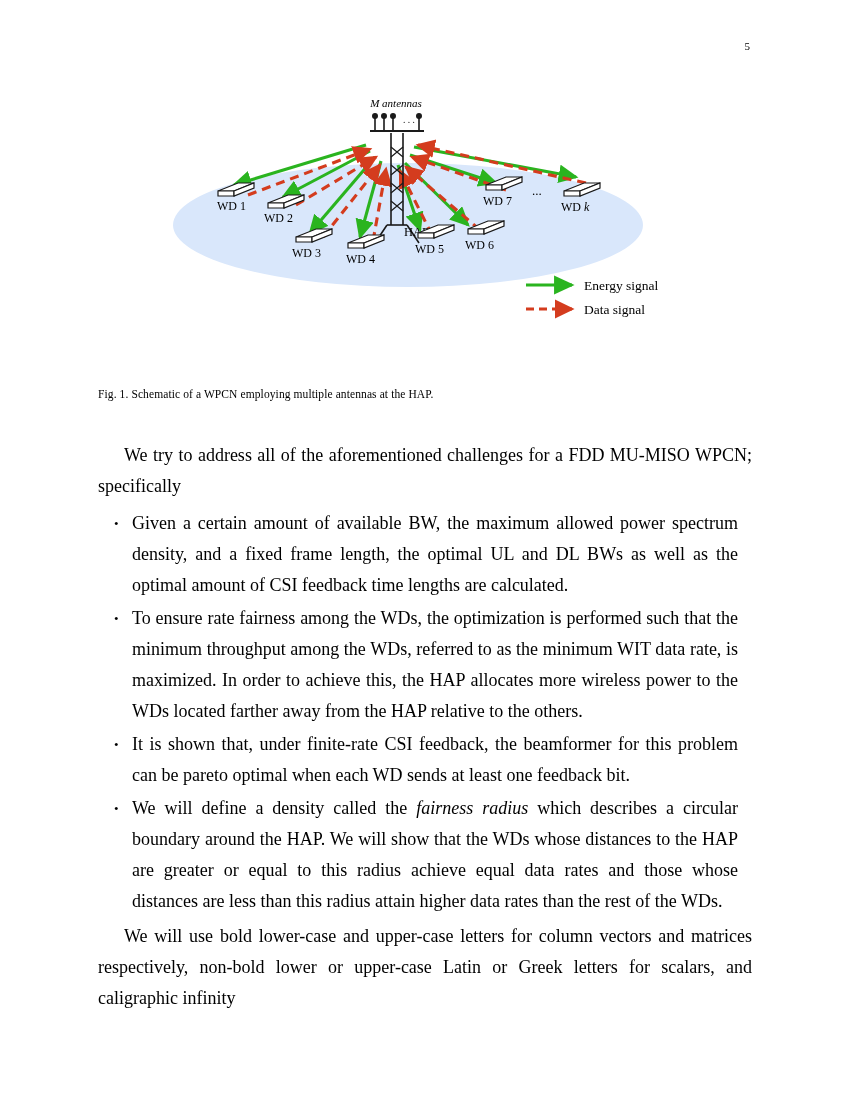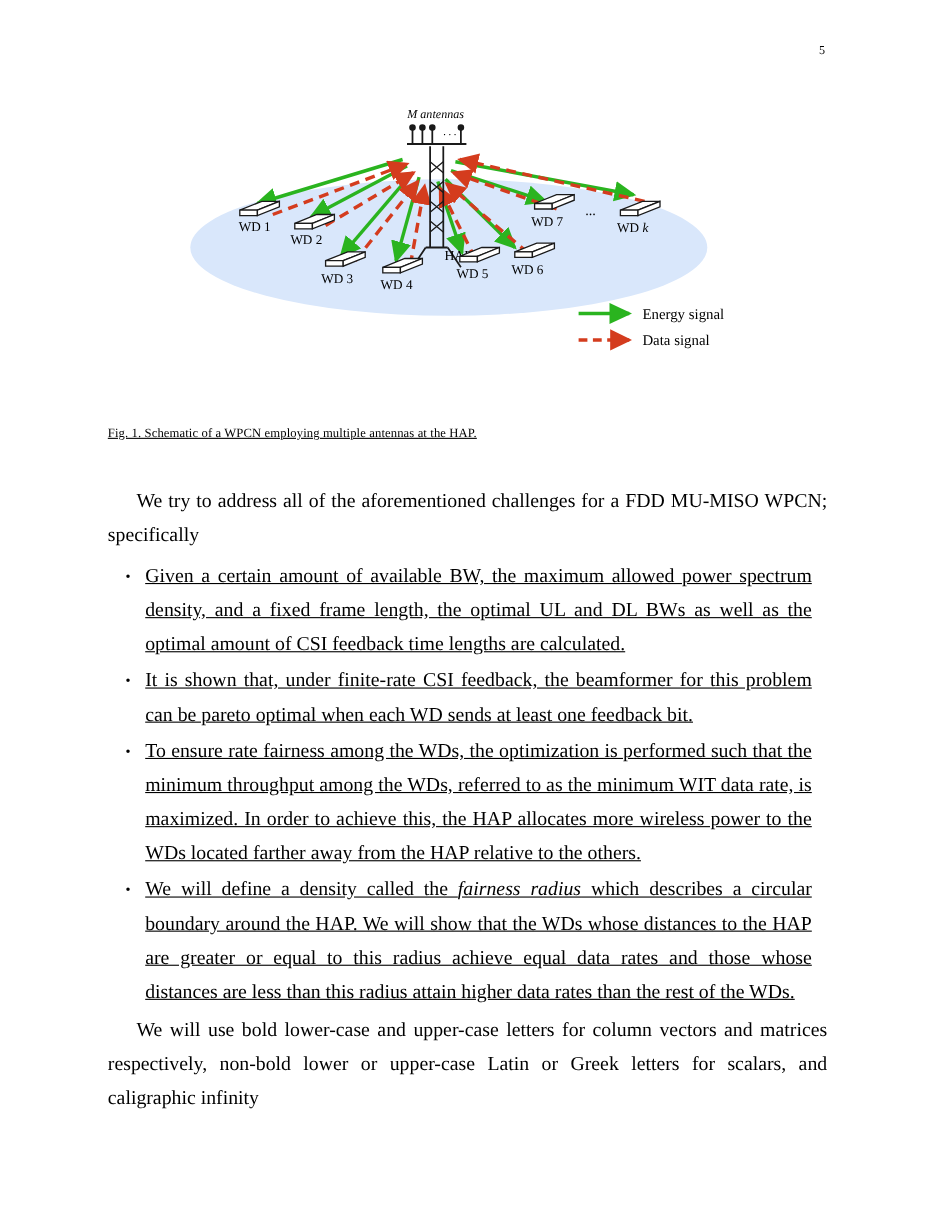--- a/index.html
+++ b/index.html
@@ -36,42 +36,40 @@
     display: block;
   }
   .fig-caption {
     position: absolute;
     top: 388px;
     left: 98px;
     width: 654px;
     font-size: 11.5px;
     font-family: "Liberation Serif", serif;
     letter-spacing: 0.1px;
-    text-decoration: underline;
   }
 
   
   .body {
     position: absolute;
     top: 440px;
     left: 98px;
     width: 654px;
     font-size: 18px;
     line-height: 31px;
     text-align: justify;
   }
   p.para {
     margin: 0 0 2px 0;
     text-indent: 26px;
   }
   ul.bullets {
     list-style: none;
     margin: 6px 14px 4px 0;
     padding: 0;
-    text-decoration: underline;
   }
   ul.bullets > li {
     position: relative;
     padding-left: 34px;
     margin-bottom: 2px;
     text-align: justify;
   }
   ul.bullets > li::before {
     content: "\2022";
     position: absolute;
@@ -212,21 +210,21 @@
     </svg>
   </div>
 
   <div class="fig-caption">Fig. 1.  Schematic of a WPCN employing multiple antennas at the HAP.</div>
 
   <div class="body">
     <p class="para">We try to address all of the aforementioned challenges for a FDD MU-MISO WPCN; specifically</p>
 
     <ul class="bullets">
       <li>Given a certain amount of available BW, the maximum allowed power spectrum density, and a fixed frame length, the optimal UL and DL BWs as well as the optimal amount of CSI feedback time lengths are calculated.</li>
+      <li>To ensure rate fairness among the WDs, the optimization is performed such that the minimum throughput among the WDs, referred to as the minimum WIT data rate, is maximized. In order to achieve this, the HAP allocates more wireless power to the WDs located farther away from the HAP relative to the others.</li>
       <li>It is shown that, under finite-rate CSI feedback, the beamformer for this problem can be pareto optimal when each WD sends at least one feedback bit.</li>
-      <li>To ensure rate fairness among the WDs, the optimization is performed such that the minimum throughput among the WDs, referred to as the minimum WIT data rate, is maximized. In order to achieve this, the HAP allocates more wireless power to the WDs located farther away from the HAP relative to the others.</li>
       <li><span>We will define a density called the </span><span class="it">fairness radius</span><span> which describes a circular boundary around the HAP. We will show that the WDs whose distances to the HAP are greater or equal to this radius achieve equal data rates and those whose distances are less than this radius attain higher data rates than the rest of the WDs.</span></li>
     </ul>
 
     <p class="para">We will use bold lower-case and upper-case letters for column vectors and matrices respectively, non-bold lower or upper-case Latin or Greek letters for scalars, and caligraphic infinity</p>
   </div>
 
 </div>
 
 </body></html>

